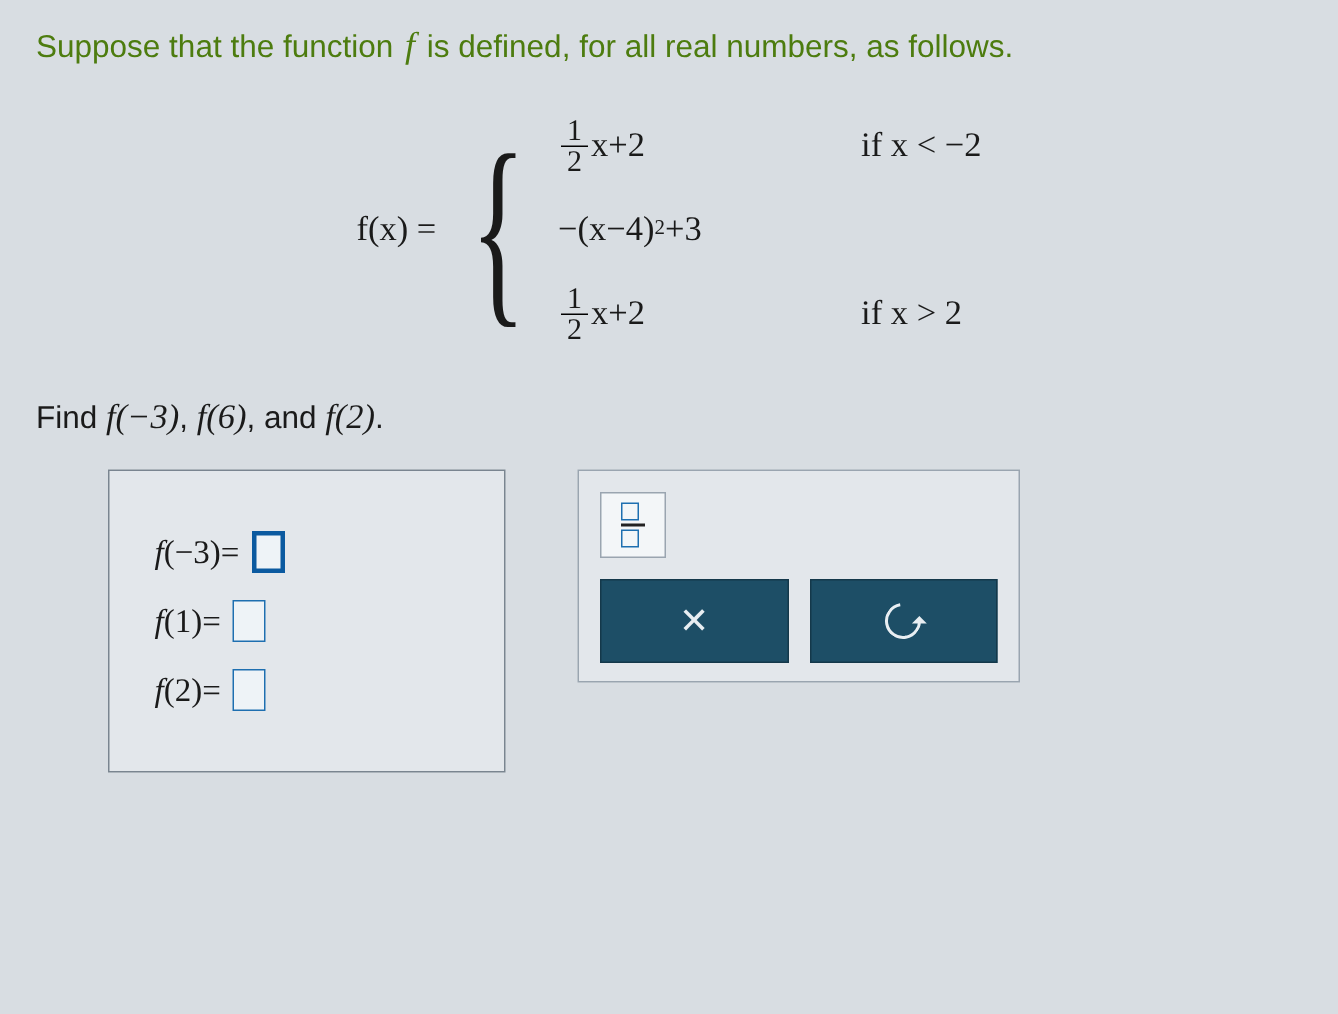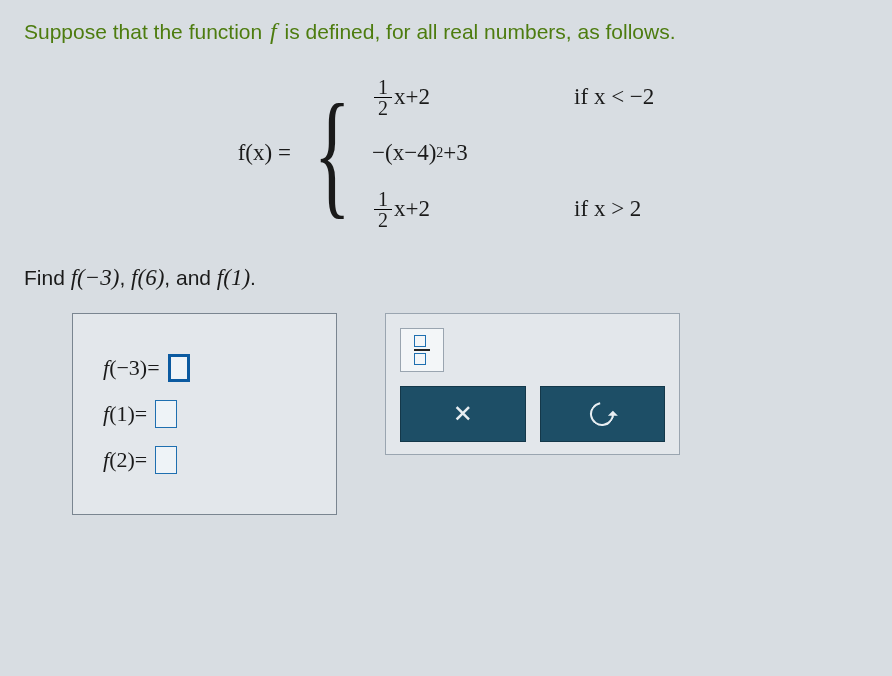--- a/index.html
+++ b/index.html
@@ -242,21 +242,21 @@
         <span class="ivar">x+2</span>
       </div>
       <div class="cond">
         <span>if </span><span class="ivar">x &gt; 2</span>
       </div>
     </div>
   </div>
 </div>
 
 <div class="find-text">
-  <span>Find </span><span class="mexpr">f(−3)</span><span>, </span><span class="mexpr">f(6)</span><span>, and </span><span class="mexpr">f(1)</span><span>.</span>
+  <span>Find </span><span class="mexpr">f(−3)</span><span>, </span><span class="mexpr">f(6)</span><span>, and </span><span class="mexpr">f(2)</span><span>.</span>
 </div>
 
 <div class="lower-area">
   <div class="answer-box">
     <div class="answer-row">
       <span>f</span>
         <span class="paren">(−3)</span>
         <span class="paren"> = </span>
       <span class="ans-input active"></span>
     </div>

